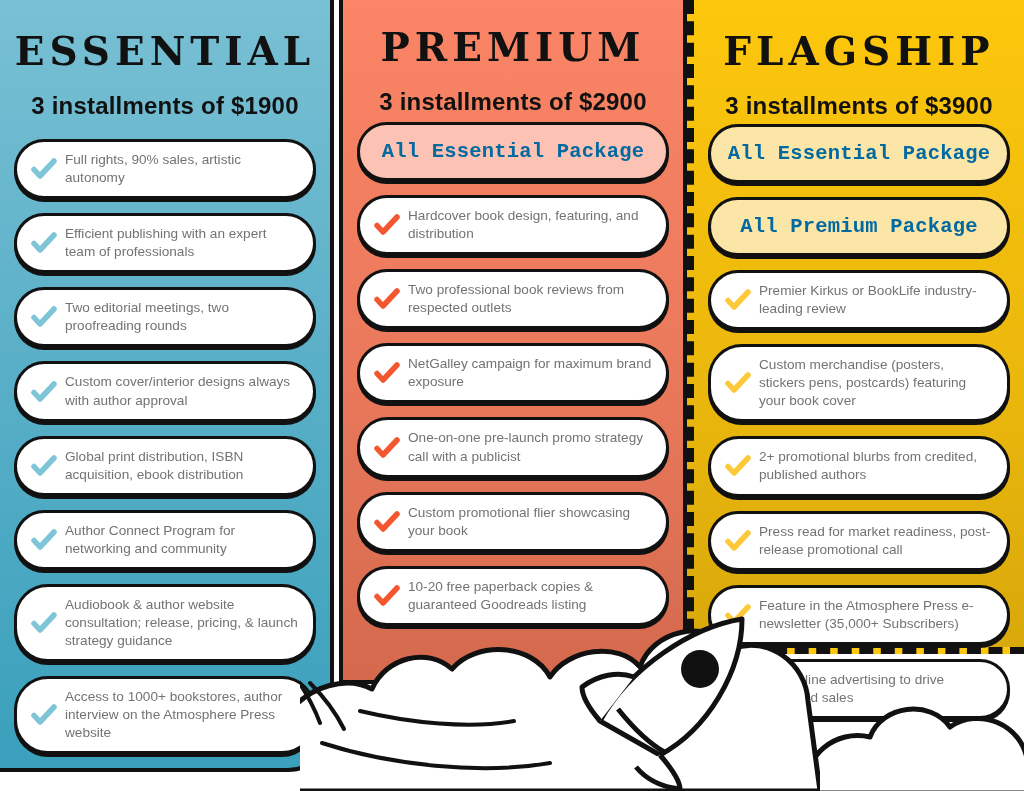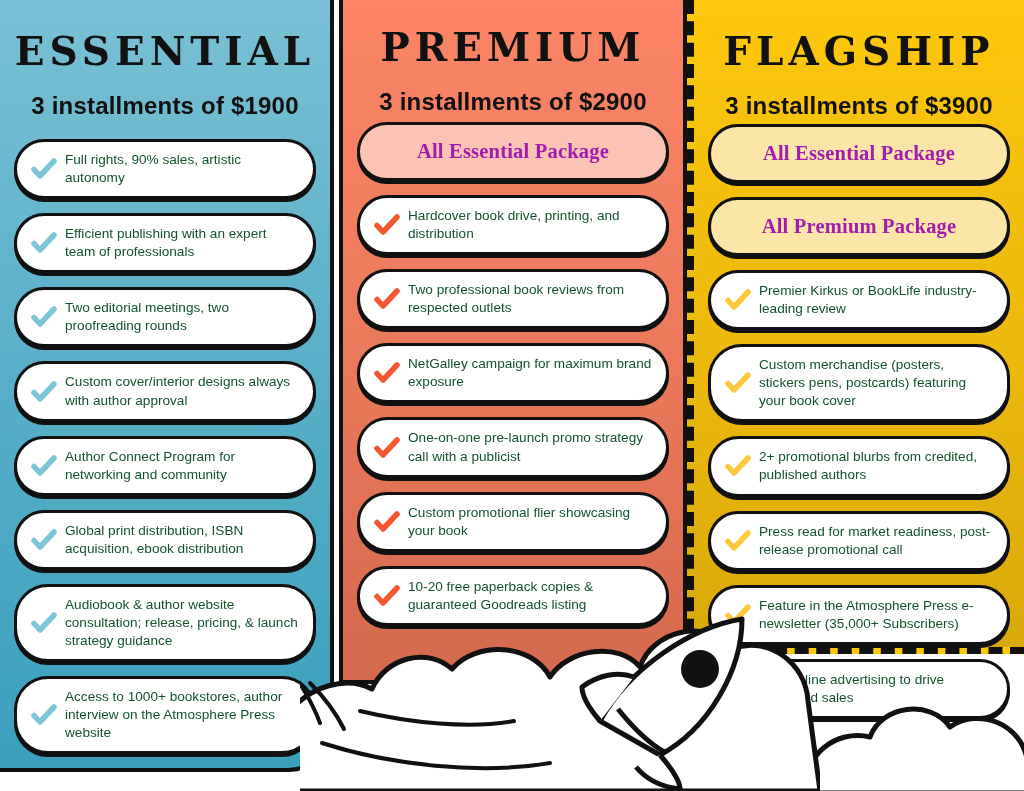--- a/index.html
+++ b/index.html
@@ -50,31 +50,31 @@
   .features{margin-top:19px;display:flex;flex-direction:column;}
   .feature{
     position:relative;background:#ffffff;border:3px solid #111111;
     border-radius:34px;box-shadow:0 3px 0 0 #111111;
     display:flex;align-items:center;
     padding:9px 14px 9px 12px;margin-bottom:14px;
     box-sizing:border-box;
   }
   .feature .check{flex:0 0 30px;width:30px;height:26px;margin-right:6px;display:block;}
   .feature .ftext{
-    font-size:13.6px;line-height:1.33;color:#14532d;
+    font-size:13.6px;line-height:1.33;color:#737373;
     font-family:"Liberation Sans", sans-serif;
   }
 
   
   .pkg{
     border:3px solid #111111;border-radius:36px;
     box-shadow:0 3px 0 0 #111111;
     text-align:center;padding:15px 10px;margin-bottom:14px;
-    font-family:Liberation Serif, serif;font-weight:bold;
-    font-size:20.5px;color:#a21caf;letter-spacing:.2px;
+    font-family:Liberation Mono, monospace;font-weight:bold;
+    font-size:20.5px;color:#0369a1;letter-spacing:.2px;
     box-sizing:border-box;
   }
   .pkg-pink{background:#fcc3b4;}
   .pkg-cream{background:#fbe6a8;}
 
   .prem-features{margin-top:6px;}
   .flag-features{margin-top:4px;}
 
   
   .illustration{position:absolute;left:300px;bottom:0;width:520px;height:200px;z-index:9;}
@@ -117,28 +117,28 @@
           <svg class="check" viewBox="0 0 30 26">
             <path d="M5 13.5 L11 20 L25 5" fill="none" stroke="#7fc5d8" stroke-width="5.5" stroke-linecap="round" stroke-linejoin="round"></path>
           </svg>
           <span class="ftext">Custom cover/interior designs always with author approval</span>
         </div>
 
         <div class="feature">
           <svg class="check" viewBox="0 0 30 26">
             <path d="M5 13.5 L11 20 L25 5" fill="none" stroke="#7fc5d8" stroke-width="5.5" stroke-linecap="round" stroke-linejoin="round"></path>
           </svg>
+          <span class="ftext">Global print distribution, ISBN acquisition, ebook distribution</span>
+        </div>
+
+        <div class="feature">
+          <svg class="check" viewBox="0 0 30 26">
+            <path d="M5 13.5 L11 20 L25 5" fill="none" stroke="#7fc5d8" stroke-width="5.5" stroke-linecap="round" stroke-linejoin="round"></path>
+          </svg>
           <span class="ftext">Author Connect Program for networking and community</span>
-        </div>
-
-        <div class="feature">
-          <svg class="check" viewBox="0 0 30 26">
-            <path d="M5 13.5 L11 20 L25 5" fill="none" stroke="#7fc5d8" stroke-width="5.5" stroke-linecap="round" stroke-linejoin="round"></path>
-          </svg>
-          <span class="ftext">Global print distribution, ISBN acquisition, ebook distribution</span>
         </div>
 
         <div class="feature">
           <svg class="check" viewBox="0 0 30 26">
             <path d="M5 13.5 L11 20 L25 5" fill="none" stroke="#7fc5d8" stroke-width="5.5" stroke-linecap="round" stroke-linejoin="round"></path>
           </svg>
           <span class="ftext">Audiobook &amp; author website consultation; release, pricing, &amp; launch strategy guidance</span>
         </div>
 
         <div class="feature">
@@ -158,21 +158,21 @@
       <div class="plan-price">3 installments of $2900</div>
 
       <div class="features prem-features">
 
         <div class="pkg pkg-pink">All Essential Package</div>
 
         <div class="feature">
           <svg class="check" viewBox="0 0 30 26">
             <path d="M5 13.5 L11 20 L25 5" fill="none" stroke="#f4572f" stroke-width="5.5" stroke-linecap="round" stroke-linejoin="round"></path>
           </svg>
-          <span class="ftext">Hardcover book drive, printing, and distribution</span>
+          <span class="ftext">Hardcover book design, featuring, and distribution</span>
         </div>
 
         <div class="feature">
           <svg class="check" viewBox="0 0 30 26">
             <path d="M5 13.5 L11 20 L25 5" fill="none" stroke="#f4572f" stroke-width="5.5" stroke-linecap="round" stroke-linejoin="round"></path>
           </svg>
           <span class="ftext">Two professional book reviews from respected outlets</span>
         </div>
 
         <div class="feature">

